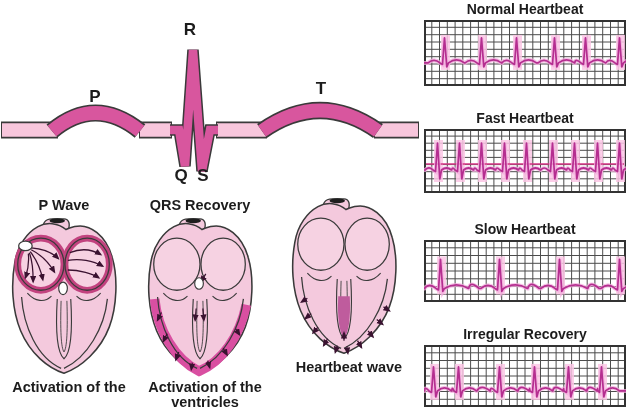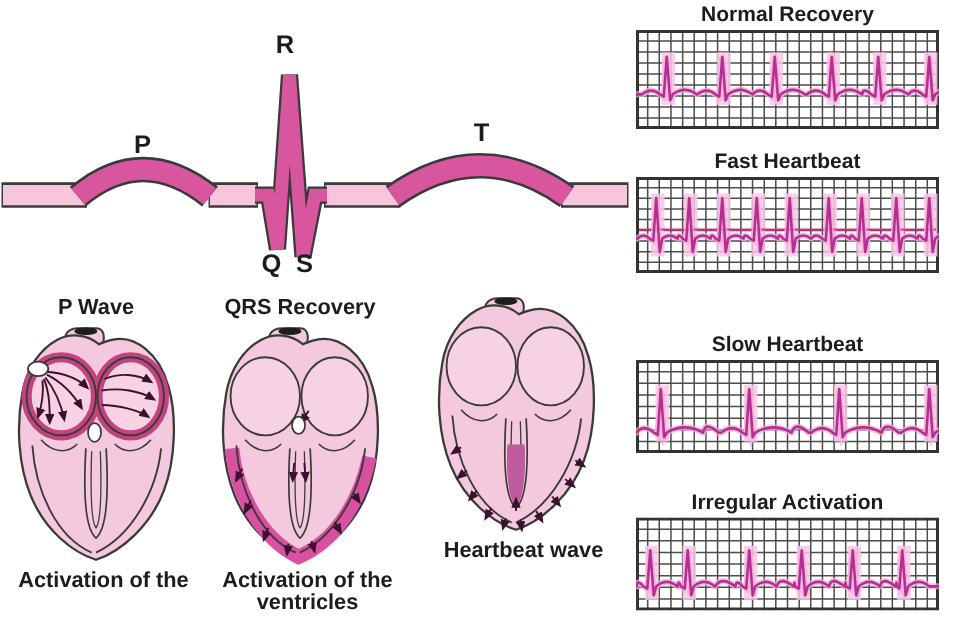--- a/index.html
+++ b/index.html
@@ -171,36 +171,36 @@
           <path d="M101,115 L107,119" fill="none" stroke="#3a1230" stroke-width="1.3" marker-end="url(#ah2)"></path>
           <path d="M60,150 L60,142" fill="none" stroke="#3a1230" stroke-width="1.3" marker-end="url(#ah2)"></path>
         </svg></div>
     <div class="heart-caption">
       <div>Heartbeat wave</div>
         <div></div>
     </div>
   </div>
 
   <div class="strip" style="top:0">
-    <div class="strip-title">Normal Recovery</div>
+    <div class="strip-title">Normal Heartbeat</div>
     <svg viewBox="0 0 202 66" width="202" height="66">
         <rect x="0" y="0" width="202" height="66" fill="#ffffff"></rect>
         <path d="M7.8,0 V66 M15.5,0 V66 M23.3,0 V66 M31.1,0 V66 M38.8,0 V66 M46.6,0 V66 M54.4,0 V66 M62.2,0 V66 M69.9,0 V66 M77.7,0 V66 M85.5,0 V66 M93.2,0 V66 M101.0,0 V66 M108.8,0 V66 M116.5,0 V66 M124.3,0 V66 M132.1,0 V66 M139.8,0 V66 M147.6,0 V66 M155.4,0 V66 M163.2,0 V66 M170.9,0 V66 M178.7,0 V66 M186.5,0 V66 M194.2,0 V66 M0,7.3 H202 M0,14.7 H202 M0,22.0 H202 M0,29.3 H202 M0,36.7 H202 M0,44.0 H202 M0,51.3 H202 M0,58.7 H202 " stroke="#4c4c4c" stroke-width="1" fill="none"></path>
         <rect x="1" y="1" width="200" height="64" fill="none" stroke="#333333" stroke-width="2"></rect>
         <rect x="17" y="14.9" width="9" height="35.0" fill="#fbc7e5" opacity="0.85"></rect>
         <rect x="54" y="14.9" width="9" height="35.0" fill="#fbc7e5" opacity="0.85"></rect>
         <rect x="89" y="14.9" width="9" height="35.0" fill="#fbc7e5" opacity="0.85"></rect>
         <rect x="127" y="14.9" width="9" height="35.0" fill="#fbc7e5" opacity="0.85"></rect>
         <rect x="158" y="14.9" width="9" height="35.0" fill="#fbc7e5" opacity="0.85"></rect>
         <rect x="192" y="14.9" width="9" height="35.0" fill="#fbc7e5" opacity="0.85"></rect>
         <path d="M0,42.9 L4.0,42.9 Q10.0,37.9 16.0,42.9 L18.5,44.4 L20.5,17.9 L22.8,46.9 L24.5,42.9 Q32.5,36.9 40.5,42.9 L41.0,42.9 Q47.0,37.9 53.0,42.9 L55.5,44.4 L57.5,17.9 L59.8,46.9 L61.5,42.9 Q69.5,36.9 77.5,42.9 L77.8,42.9 Q82.0,37.9 88.0,42.9 L90.5,44.4 L92.5,17.9 L94.8,46.9 L96.5,42.9 Q104.5,36.9 112.5,42.9 L114.0,42.9 Q120.0,37.9 126.0,42.9 L128.5,44.4 L130.5,17.9 L132.8,46.9 L134.5,42.9 Q142.5,36.9 150.5,42.9 L150.8,42.9 Q151.1,37.9 157.0,42.9 L159.5,44.4 L161.5,17.9 L163.8,46.9 L165.5,42.9 Q173.5,36.9 181.5,42.9 L181.8,42.9 Q185.0,37.9 191.0,42.9 L193.5,44.4 L195.5,17.9 L197.8,46.9 L199.5,42.9 Q207.5,36.9 215.5,42.9 L202,42.9" fill="none" stroke="#f3aede" stroke-width="4" opacity="0.75"></path>
         <path d="M0,42.9 L4.0,42.9 Q10.0,37.9 16.0,42.9 L18.5,44.4 L20.5,17.9 L22.8,46.9 L24.5,42.9 Q32.5,36.9 40.5,42.9 L41.0,42.9 Q47.0,37.9 53.0,42.9 L55.5,44.4 L57.5,17.9 L59.8,46.9 L61.5,42.9 Q69.5,36.9 77.5,42.9 L77.8,42.9 Q82.0,37.9 88.0,42.9 L90.5,44.4 L92.5,17.9 L94.8,46.9 L96.5,42.9 Q104.5,36.9 112.5,42.9 L114.0,42.9 Q120.0,37.9 126.0,42.9 L128.5,44.4 L130.5,17.9 L132.8,46.9 L134.5,42.9 Q142.5,36.9 150.5,42.9 L150.8,42.9 Q151.1,37.9 157.0,42.9 L159.5,44.4 L161.5,17.9 L163.8,46.9 L165.5,42.9 Q173.5,36.9 181.5,42.9 L181.8,42.9 Q185.0,37.9 191.0,42.9 L193.5,44.4 L195.5,17.9 L197.8,46.9 L199.5,42.9 Q207.5,36.9 215.5,42.9 L202,42.9" fill="none" stroke="#b52e90" stroke-width="1.7" stroke-linejoin="round"></path>
       </svg>
   </div>
-  <div class="strip" style="top:98px">
+  <div class="strip" style="top:109px">
     <div class="strip-title">Fast Heartbeat</div>
     <svg viewBox="0 0 202 64" width="202" height="64">
         <rect x="0" y="0" width="202" height="64" fill="#ffffff"></rect>
         <path d="M7.8,0 V64 M15.5,0 V64 M23.3,0 V64 M31.1,0 V64 M38.8,0 V64 M46.6,0 V64 M54.4,0 V64 M62.2,0 V64 M69.9,0 V64 M77.7,0 V64 M85.5,0 V64 M93.2,0 V64 M101.0,0 V64 M108.8,0 V64 M116.5,0 V64 M124.3,0 V64 M132.1,0 V64 M139.8,0 V64 M147.6,0 V64 M155.4,0 V64 M163.2,0 V64 M170.9,0 V64 M178.7,0 V64 M186.5,0 V64 M194.2,0 V64 M0,7.1 H202 M0,14.2 H202 M0,21.3 H202 M0,28.4 H202 M0,35.6 H202 M0,42.7 H202 M0,49.8 H202 M0,56.9 H202 " stroke="#4c4c4c" stroke-width="1" fill="none"></path>
         <rect x="1" y="1" width="200" height="62" fill="none" stroke="#333333" stroke-width="2"></rect>
         <rect x="10" y="11.0" width="9" height="42.0" fill="#fbc7e5" opacity="0.85"></rect>
         <rect x="32" y="11.0" width="9" height="42.0" fill="#fbc7e5" opacity="0.85"></rect>
         <rect x="54" y="11.0" width="9" height="42.0" fill="#fbc7e5" opacity="0.85"></rect>
         <rect x="77" y="11.0" width="9" height="42.0" fill="#fbc7e5" opacity="0.85"></rect>
         <rect x="99" y="11.0" width="9" height="42.0" fill="#fbc7e5" opacity="0.85"></rect>
@@ -221,21 +221,21 @@
         <rect x="1" y="1" width="200" height="60" fill="none" stroke="#333333" stroke-width="2"></rect>
         <rect x="13" y="16.4" width="9" height="38.0" fill="#fbc7e5" opacity="0.85"></rect>
         <rect x="72" y="16.4" width="9" height="38.0" fill="#fbc7e5" opacity="0.85"></rect>
         <rect x="132" y="16.4" width="9" height="38.0" fill="#fbc7e5" opacity="0.85"></rect>
         <rect x="192" y="16.4" width="9" height="38.0" fill="#fbc7e5" opacity="0.85"></rect>
         <path d="M0,48.4 L0.3,48.4 Q5.0,42.4 12.0,48.4 L14.5,49.9 L16.5,19.4 L18.8,51.4 L20.5,48.4 Q32.5,41.4 44.5,48.4 L44.8,48.4 Q46.0,40.4 55.0,48.4 L57.0,48.4 Q64.0,42.4 71.0,48.4 L73.5,49.9 L75.5,19.4 L77.8,51.4 L79.5,48.4 Q91.5,41.4 103.5,48.4 L103.8,48.4 Q106.0,40.4 115.0,48.4 L117.0,48.4 Q124.0,42.4 131.0,48.4 L133.5,49.9 L135.5,19.4 L137.8,51.4 L139.5,48.4 Q151.5,41.4 163.5,48.4 L163.8,48.4 Q166.0,40.4 175.0,48.4 L177.0,48.4 Q184.0,42.4 191.0,48.4 L193.5,49.9 L195.5,19.4 L197.8,51.4 L199.5,48.4 Q211.5,41.4 223.5,48.4 L202,48.4" fill="none" stroke="#f3aede" stroke-width="4" opacity="0.75"></path>
         <path d="M0,48.4 L0.3,48.4 Q5.0,42.4 12.0,48.4 L14.5,49.9 L16.5,19.4 L18.8,51.4 L20.5,48.4 Q32.5,41.4 44.5,48.4 L44.8,48.4 Q46.0,40.4 55.0,48.4 L57.0,48.4 Q64.0,42.4 71.0,48.4 L73.5,49.9 L75.5,19.4 L77.8,51.4 L79.5,48.4 Q91.5,41.4 103.5,48.4 L103.8,48.4 Q106.0,40.4 115.0,48.4 L117.0,48.4 Q124.0,42.4 131.0,48.4 L133.5,49.9 L135.5,19.4 L137.8,51.4 L139.5,48.4 Q151.5,41.4 163.5,48.4 L163.8,48.4 Q166.0,40.4 175.0,48.4 L177.0,48.4 Q184.0,42.4 191.0,48.4 L193.5,49.9 L195.5,19.4 L197.8,51.4 L199.5,48.4 Q211.5,41.4 223.5,48.4 L202,48.4" fill="none" stroke="#b52e90" stroke-width="1.7" stroke-linejoin="round"></path>
       </svg>
   </div>
   <div class="strip" style="top:325px">
-    <div class="strip-title">Irregular Activation</div>
+    <div class="strip-title">Irregular Recovery</div>
     <svg viewBox="0 0 202 62" width="202" height="62">
         <rect x="0" y="0" width="202" height="62" fill="#ffffff"></rect>
         <path d="M7.8,0 V62 M15.5,0 V62 M23.3,0 V62 M31.1,0 V62 M38.8,0 V62 M46.6,0 V62 M54.4,0 V62 M62.2,0 V62 M69.9,0 V62 M77.7,0 V62 M85.5,0 V62 M93.2,0 V62 M101.0,0 V62 M108.8,0 V62 M116.5,0 V62 M124.3,0 V62 M132.1,0 V62 M139.8,0 V62 M147.6,0 V62 M155.4,0 V62 M163.2,0 V62 M170.9,0 V62 M178.7,0 V62 M186.5,0 V62 M194.2,0 V62 M0,7.8 H202 M0,15.5 H202 M0,23.3 H202 M0,31.0 H202 M0,38.8 H202 M0,46.5 H202 M0,54.3 H202 " stroke="#4c4c4c" stroke-width="1" fill="none"></path>
         <rect x="1" y="1" width="200" height="60" fill="none" stroke="#333333" stroke-width="2"></rect>
         <rect x="6" y="18.9" width="9" height="36.0" fill="#fbc7e5" opacity="0.85"></rect>
         <rect x="31" y="18.9" width="9" height="36.0" fill="#fbc7e5" opacity="0.85"></rect>
         <rect x="72" y="18.9" width="9" height="36.0" fill="#fbc7e5" opacity="0.85"></rect>
         <rect x="107" y="18.9" width="9" height="36.0" fill="#fbc7e5" opacity="0.85"></rect>
         <rect x="141" y="18.9" width="9" height="36.0" fill="#fbc7e5" opacity="0.85"></rect>
         <rect x="174" y="18.9" width="9" height="36.0" fill="#fbc7e5" opacity="0.85"></rect>

